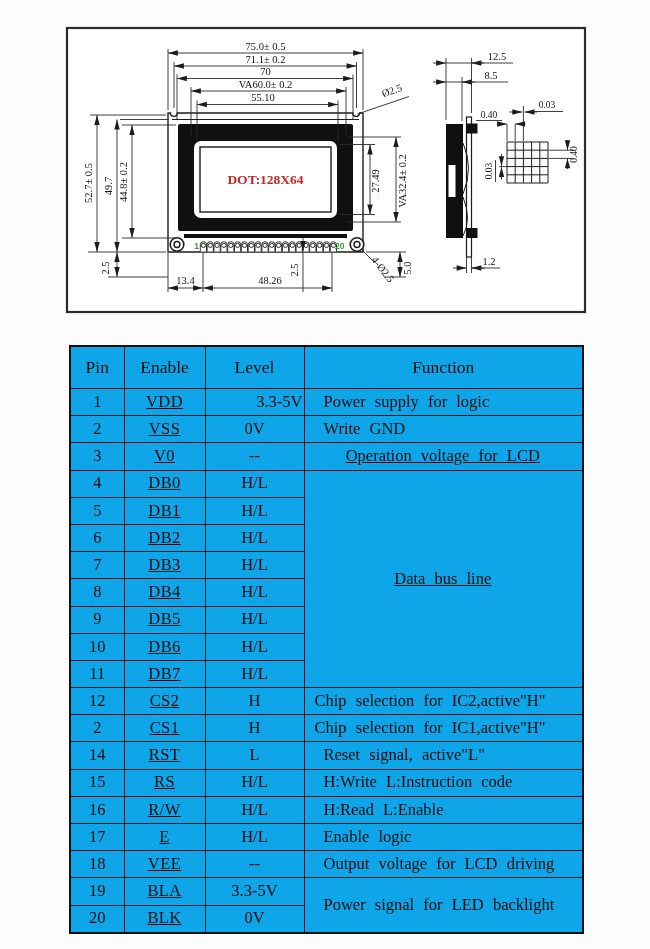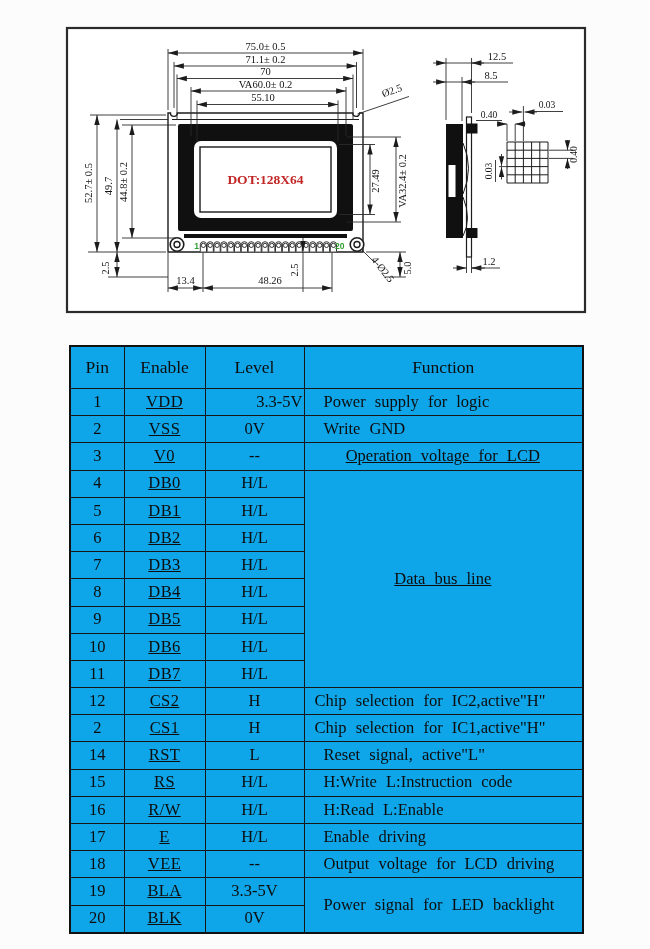--- a/index.html
+++ b/index.html
@@ -337,21 +337,21 @@
         <tr>
           <td class="c-pin">16</td>
           <td class="c-sym">R/W</td>
           <td class="c-lvl">H/L</td>
           <td class="c-fn">H:Read L:Enable</td>
         </tr>
         <tr>
           <td class="c-pin">17</td>
           <td class="c-sym">E</td>
           <td class="c-lvl">H/L</td>
-          <td class="c-fn">Enable driving</td>
+          <td class="c-fn">Enable logic</td>
         </tr>
         <tr>
           <td class="c-pin">18</td>
           <td class="c-sym">VEE</td>
           <td class="c-lvl">--</td>
           <td class="c-fn">Output voltage for LCD driving</td>
         </tr>
         <tr>
           <td class="c-pin">19</td>
           <td class="c-sym">BLA</td>

